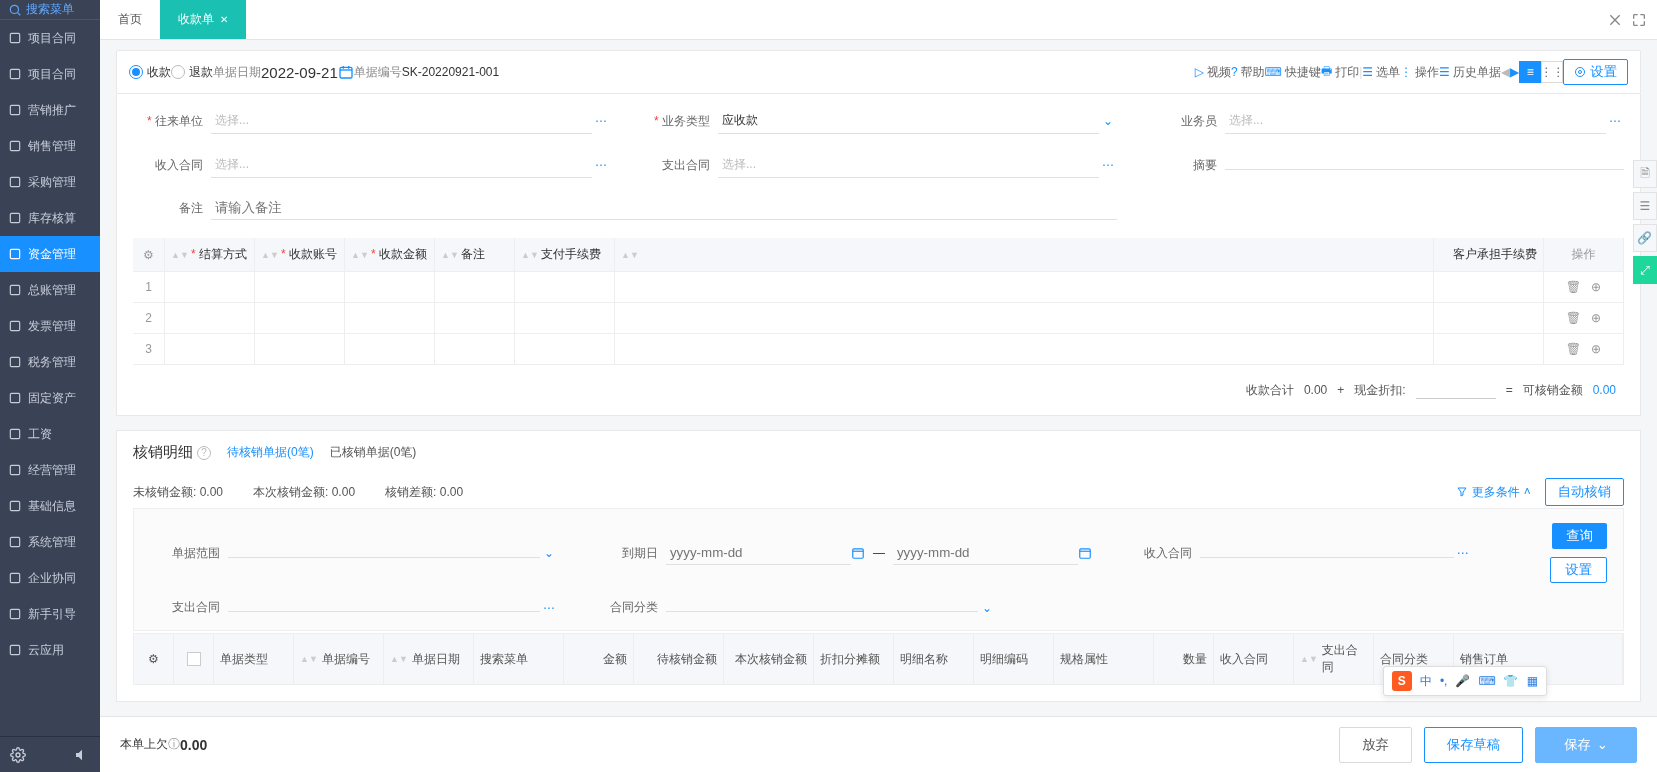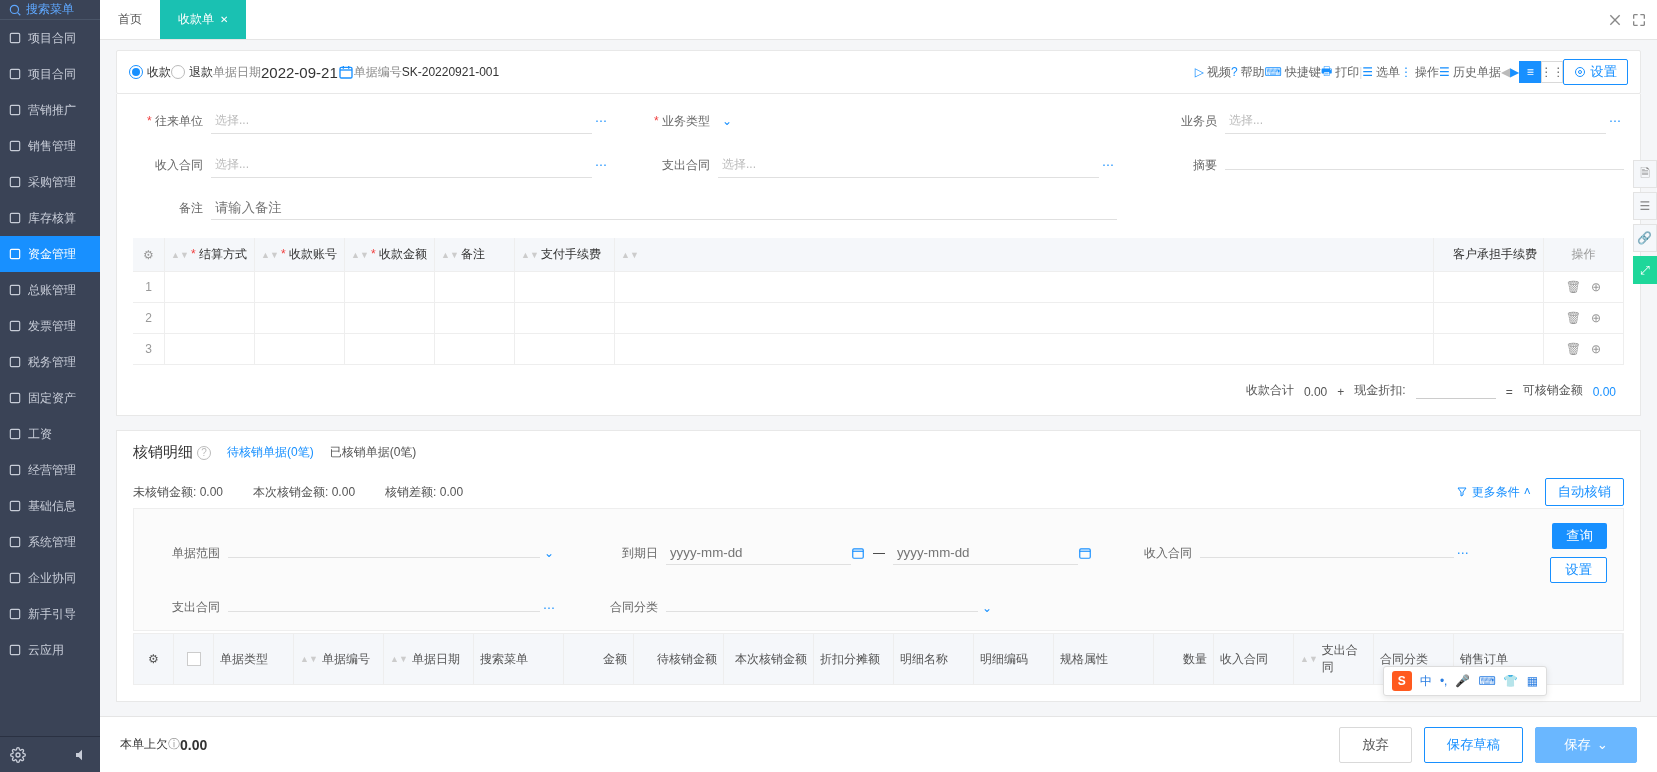--- a/index.html
+++ b/index.html
@@ -55,21 +55,21 @@
 
 .ptable { margin-top:6px; }
 .pt-head, .pt-row { display:flex; border-bottom:1px solid #eee; }
 .pt-head { background:#f5f7fa; }
 .pt-cell { padding:8px 6px; border-right:1px solid #eee; display:flex; align-items:center; }
 .pt-gear { width:32px; justify-content:center; color:#999; }
 .pt-sort { width:18px; color:#ccc; font-size:9px; display:flex; flex-direction:column; line-height:6px; margin-right:2px;}
 .pt-ops { width:80px; justify-content:center; gap:10px; color:#999; }
 .pt-wide { flex:1; }
 
-.totals { display:flex; justify-content:flex-end; align-items:flex-end; gap:10px; padding:16px 8px 8px 8px; color:#555;}
+.totals { display:flex; justify-content:flex-end; align-items:center; gap:10px; padding:16px 8px 8px 8px; color:#555;}
 .totals-underline { border-bottom:1px solid #ccc; min-width:80px; display:inline-block; height:18px; }
 
 
 .sec-head { background:#fff; border:1px solid #e8e8e8; border-bottom:none; margin-top:14px; padding:12px 16px 6px 16px; display:flex; align-items:center; gap:16px;}
 .sec-title { font-size:15px; color:#333; display:flex; align-items:center; gap:4px;}
 .sec-tab { color:#1890ff; cursor:pointer; }
 .sec-tab.gray { color:#555; }
 
 .sec-body { background:#fff; border:1px solid #e8e8e8; border-top:none; padding:10px 16px 16px 16px; display:flex; flex-direction:column; gap:2px;}
 .amounts { display:flex; gap:30px; color:#555; }
@@ -334,20 +334,21 @@
 
       <div class="panel">
         <div class="form-row">
           <div class="form-group">
             <span class="fg-label req">往来单位</span>
             <span class="fg-input placeholder">选择...</span>
             <span class="fg-drop">⋯</span>
           </div>
           <div class="form-group">
             <span class="fg-label req">业务类型</span>
+            <span class="fg-input">应收款</span>
             <span class="fg-drop">⌄</span>
           </div>
           <div class="form-group">
             <span class="fg-label">业务员</span>
             <span class="fg-input placeholder">选择...</span>
             <span class="fg-drop">⋯</span>
           </div>
         </div>
         <div class="form-row">
           <div class="form-group">

